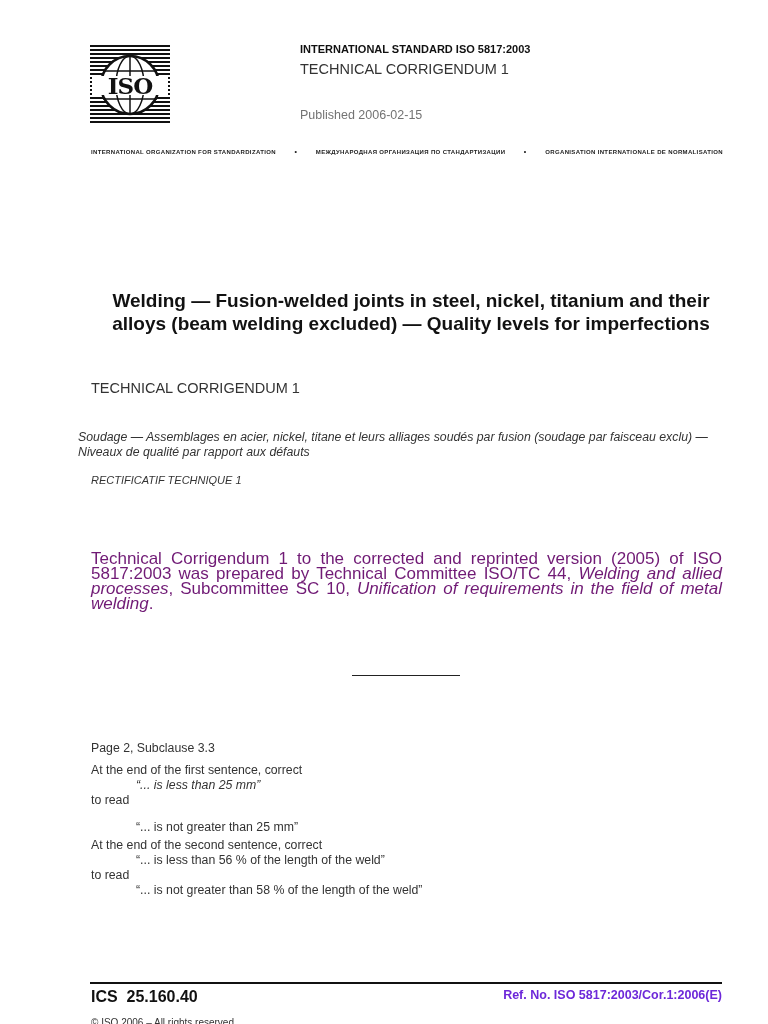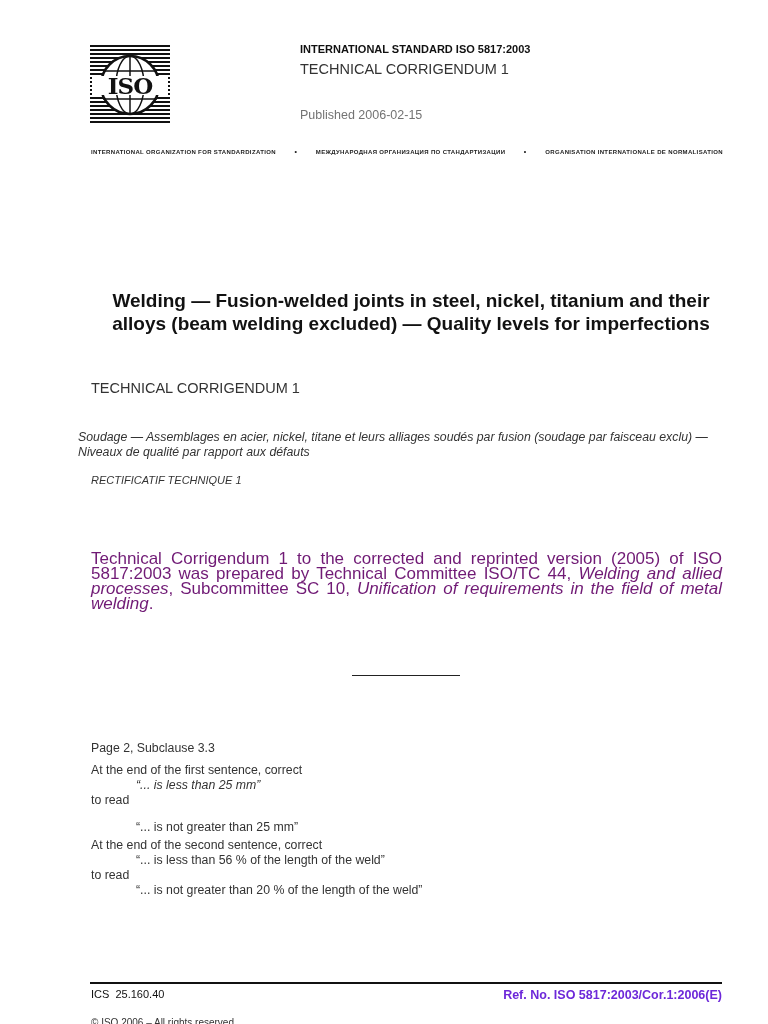--- a/index.html
+++ b/index.html
@@ -88,21 +88,21 @@
     .indent { left: 136px; }
     .flush { left: 91px; }
 
     
     #footer-rule {
       left: 90px; top: 982px; width: 632px; height: 2px;
       background: #111;
     }
     #ics {
       left: 91px; top: 988px;
-      font-size: 11px; font-weight: normal; color: #111; white-space: pre;
+      font-size: 16px; font-weight: bold; color: #111; white-space: pre;
     }
     #refno {
       right: 46px; top: 988px;
       font-size: 12.5px; font-weight: bold; color: #6d28d9; white-space: nowrap;
     }
     #copyright {
       left: 91px; top: 1017px;
       font-size: 10px; color: #333; white-space: nowrap;
     }
   </style>
@@ -180,19 +180,19 @@
   <div class="corr-line flush" style="top:763px;">At the end of the first sentence, correct</div>
   <div class="corr-line indent" style="top:778px;font-style:italic;">“... is less than 25 mm”</div>
   <div class="corr-line flush" style="top:793px;">to read</div>
   <div class="corr-line indent" style="top:808px;margin-top:12px;">“... is not greater than 25 mm”</div>
 </div>
 
 <div>
   <div class="corr-line flush" style="top:838px;text-align:center;">At the end of the second sentence, correct</div>
   <div class="corr-line indent" style="top:853px;">“... is less than 56 % of the length of the weld”</div>
   <div class="corr-line flush" style="top:868px;">to read</div>
-  <div class="corr-line indent" style="top:883px;">“... is not greater than 20 % of the length of the weld”</div>
+  <div class="corr-line indent" style="top:883px;">“... is not greater than 58 % of the length of the weld”</div>
 </div>
 
 <div id="footer-rule" class="abs"></div>
 <div id="ics" class="abs">ICS  25.160.40</div>
 <div id="refno" class="abs">Ref. No. ISO 5817:2003/Cor.1:2006(E)</div>
 <div id="copyright" class="abs">© ISO 2006 – All rights reserved</div>
 
 </body></html>

